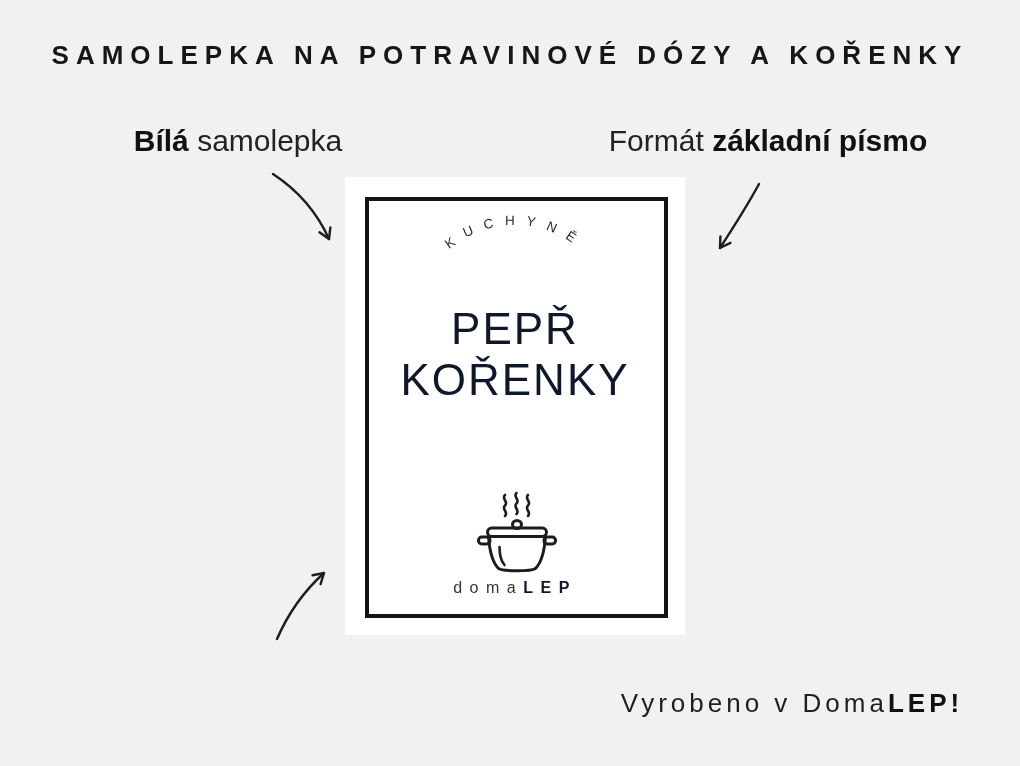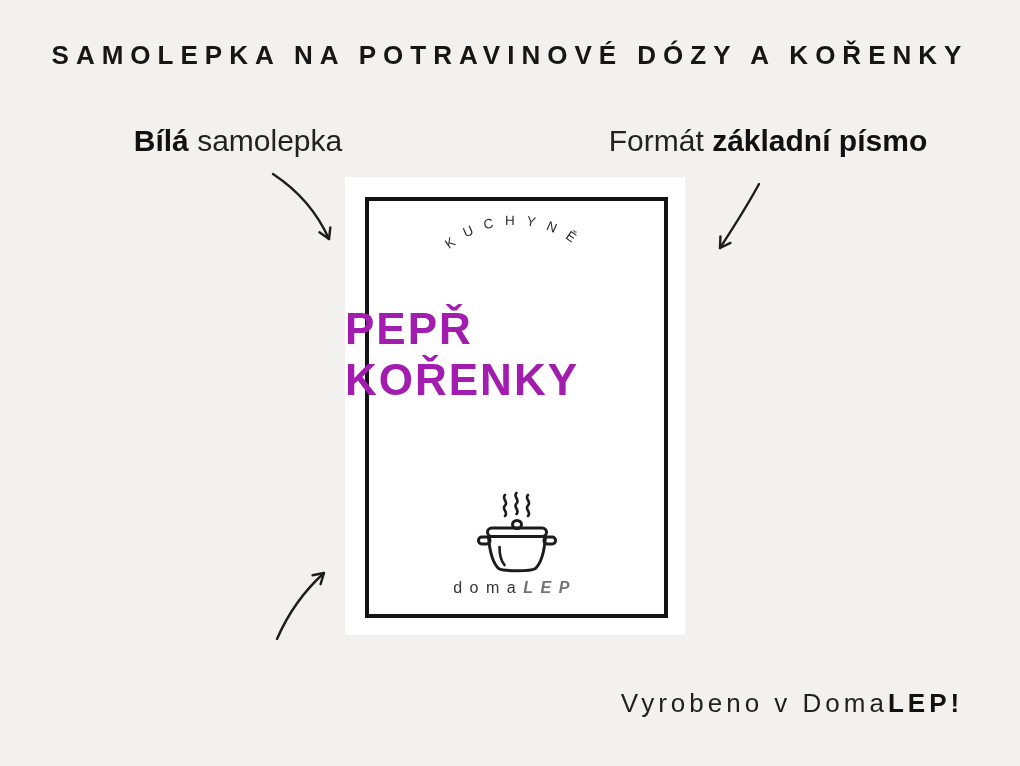--- a/index.html
+++ b/index.html
@@ -71,43 +71,44 @@
     font-family: "Liberation Sans", sans-serif;
     font-size: 13.5px;
     font-weight: 400;
     letter-spacing: 11px;
     fill: #2a2a2a;
   }
   .title {
     position: absolute;
     left: 0; right: 0;
     top: 126px;
+    text-align: center;
     font-size: 44px;
-    font-weight: 700;
+    font-weight: 400;
     letter-spacing: 2px;
     line-height: 51px;
-    color: #a21caf;
+    color: #0f172a;
     white-space: nowrap;
   }
   .pot-svg {
     position: absolute;
     left: 132px; top: 314px;
     width: 80px; height: 84px;
   }
   .brand {
     position: absolute;
     left: 0; right: 0;
     top: 402px;
     text-align: center;
     font-size: 16px;
     letter-spacing: 7.5px;
     color: #333;
     white-space: pre;
   }
-  .brand .b { font-weight: 700; color: #737373; font-style: italic; }
+  .brand .b { font-weight: 700; color: #0f172a; }
   .arrows {
     position: absolute;
     left: 0; top: 0;
     pointer-events: none;
   }
 </style>
 </head>
 <body>
 
 <div class="poster">

